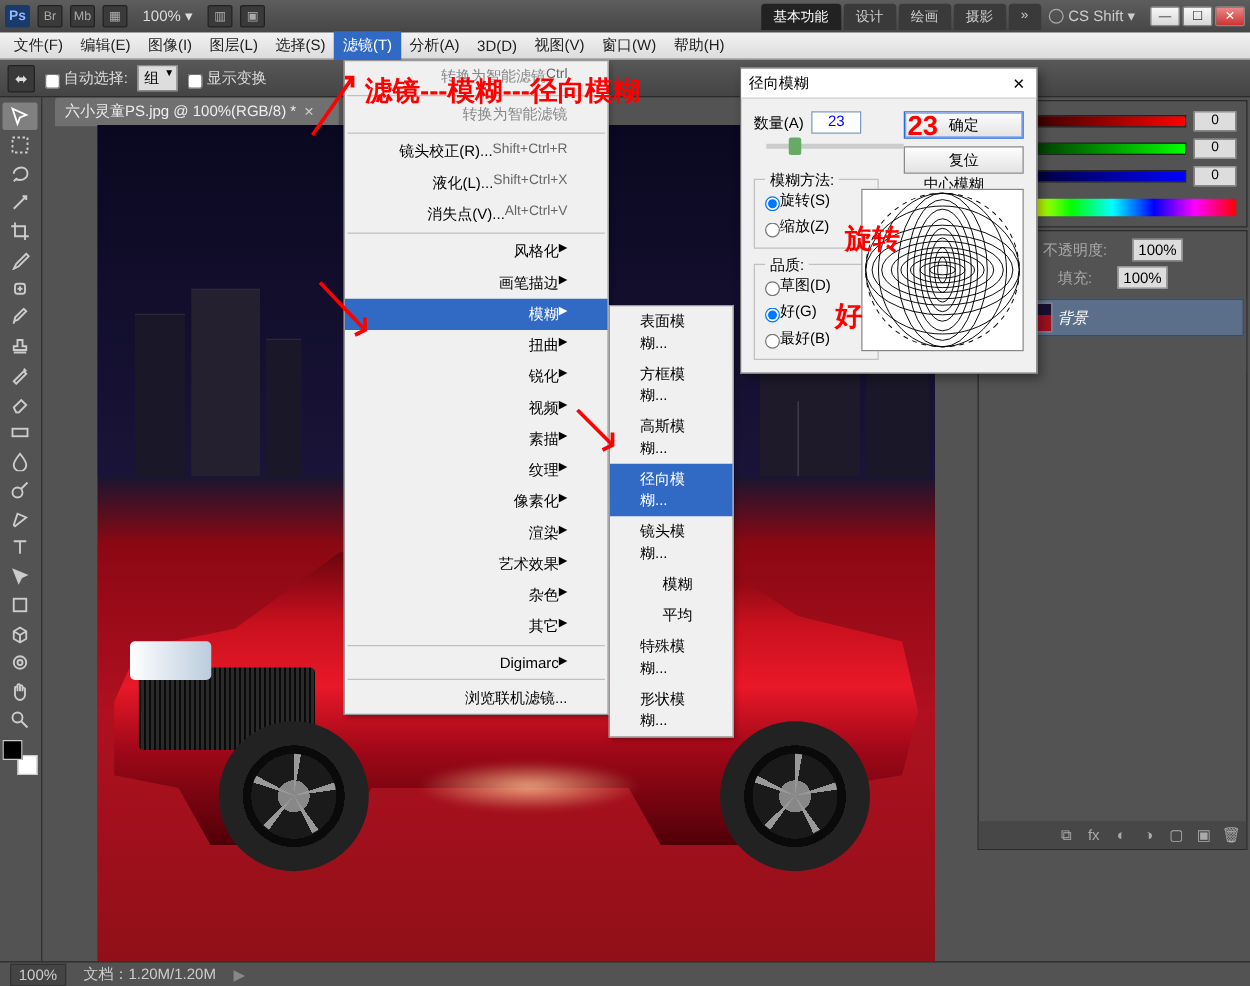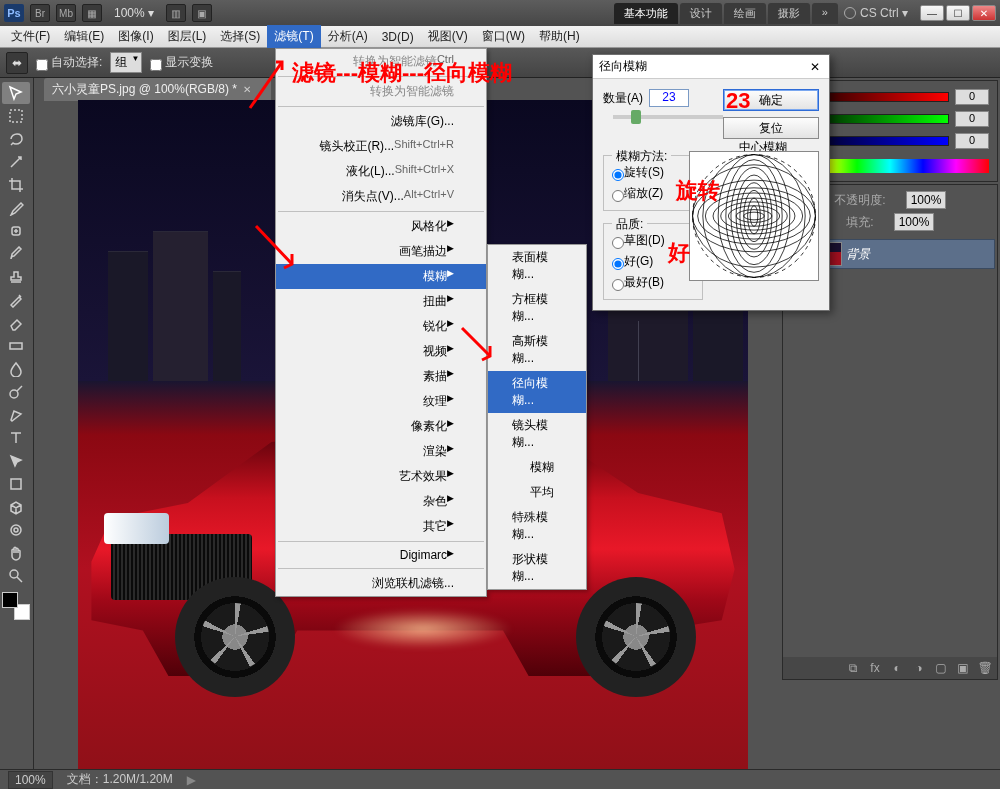--- a/index.html
+++ b/index.html
@@ -101,21 +101,21 @@
 .dlg-title{height:24px;background:#fff;border-bottom:1px solid #ccc;display:flex;align-items:center;justify-content:space-between;padding:0 6px;font-size:12px}
 .dlg-close{width:16px;height:16px;display:flex;align-items:center;justify-content:center}
 .dlg-body{padding:10px;position:relative}
 .dlg-row{display:flex;align-items:center;gap:6px;margin-bottom:8px}
 .dlg-input{width:40px;height:18px;border:1px solid #7a9ac5;background:#fff;text-align:center;color:#00f}
 .dlg-slider{width:110px;height:4px;background:#ccc;position:relative;margin-left:10px}
 .dlg-slider::after{content:"";position:absolute;top:-5px;left:18px;width:10px;height:14px;background:#6a6;border-radius:2px}
 .dlg-btns{position:absolute;top:10px;right:10px;display:flex;flex-direction:column;gap:6px}
 .dlg-btn{width:96px;height:22px;background:linear-gradient(#fdfdfd,#e3e3e3);border:1px solid #8a8a8a;display:flex;align-items:center;justify-content:center}
 .dlg-btn.primary{border:1px solid #2e6bd6;box-shadow:inset 0 0 0 1px #7aa7ef}
-.dlg-group{border:1px solid #c0c0c0;padding:6px 8px;margin-top:20px;position:relative}
+.dlg-group{border:1px solid #c0c0c0;padding:6px 8px;margin-top:8px;position:relative}
 .dlg-group-title{position:absolute;top:-8px;left:8px;background:#f0f0f0;padding:0 4px;font-size:12px}
 .dlg-radio{display:flex;align-items:flex-end;gap:0;padding:2px 0}
 .dlg-radio input{width:12px;height:12px}
 .dlg-preview{position:absolute;top:72px;right:10px;width:130px;height:130px;border:1px solid #888;background:#fff}
 .dlg-preview svg{width:100%;height:100%}
 
 
 .anno{position:absolute;color:#f00;font-size:22px;font-weight:bold;z-index:300;pointer-events:none}
 .anno-arrow{position:absolute;z-index:299;pointer-events:none}
 .anno-arrow svg{overflow:visible}
@@ -132,21 +132,21 @@
   <div class="tb-btn">▥</div>
   <div class="tb-btn">▣</div>
   <div class="spacer"></div>
   <div class="tab-group">
     <div class="top-tab act">基本功能</div>
     <div class="top-tab">设计</div>
     <div class="top-tab">绘画</div>
     <div class="top-tab">摄影</div>
     <div class="top-tab">»</div>
   </div>
-  <div class="cslive">CS Ctrl  ▾</div>
+  <div class="cslive">CS Shift  ▾</div>
   <div class="winbtns">
     <div class="winbtn">—</div>
     <div class="winbtn">☐</div>
     <div class="winbtn close">✕</div>
   </div>
 </div>
 
 <div class="menubar">
   <div class="menu-item">文件(F)</div>
   <div class="menu-item">编辑(E)</div>
@@ -382,23 +382,20 @@
 <div class="dropdown">
   <div class="dd-item dis">
       <span>转换为智能滤镜</span>
       <span class="dd-shortcut">Ctrl</span>
     </div>
   <div class="dd-sep"></div>
   <div class="dd-item dis">
       <span>转换为智能滤镜</span>
     </div>
   <div class="dd-sep"></div>
-  <div class="dd-item">
-      <span>滤镜库(G)...</span>
-    </div>
   <div class="dd-item">
       <span>镜头校正(R)...</span>
       <span class="dd-shortcut">Shift+Ctrl+R</span>
     </div>
   <div class="dd-item">
       <span>液化(L)...</span>
       <span class="dd-shortcut">Shift+Ctrl+X</span>
     </div>
   <div class="dd-item">
       <span>消失点(V)...</span>

